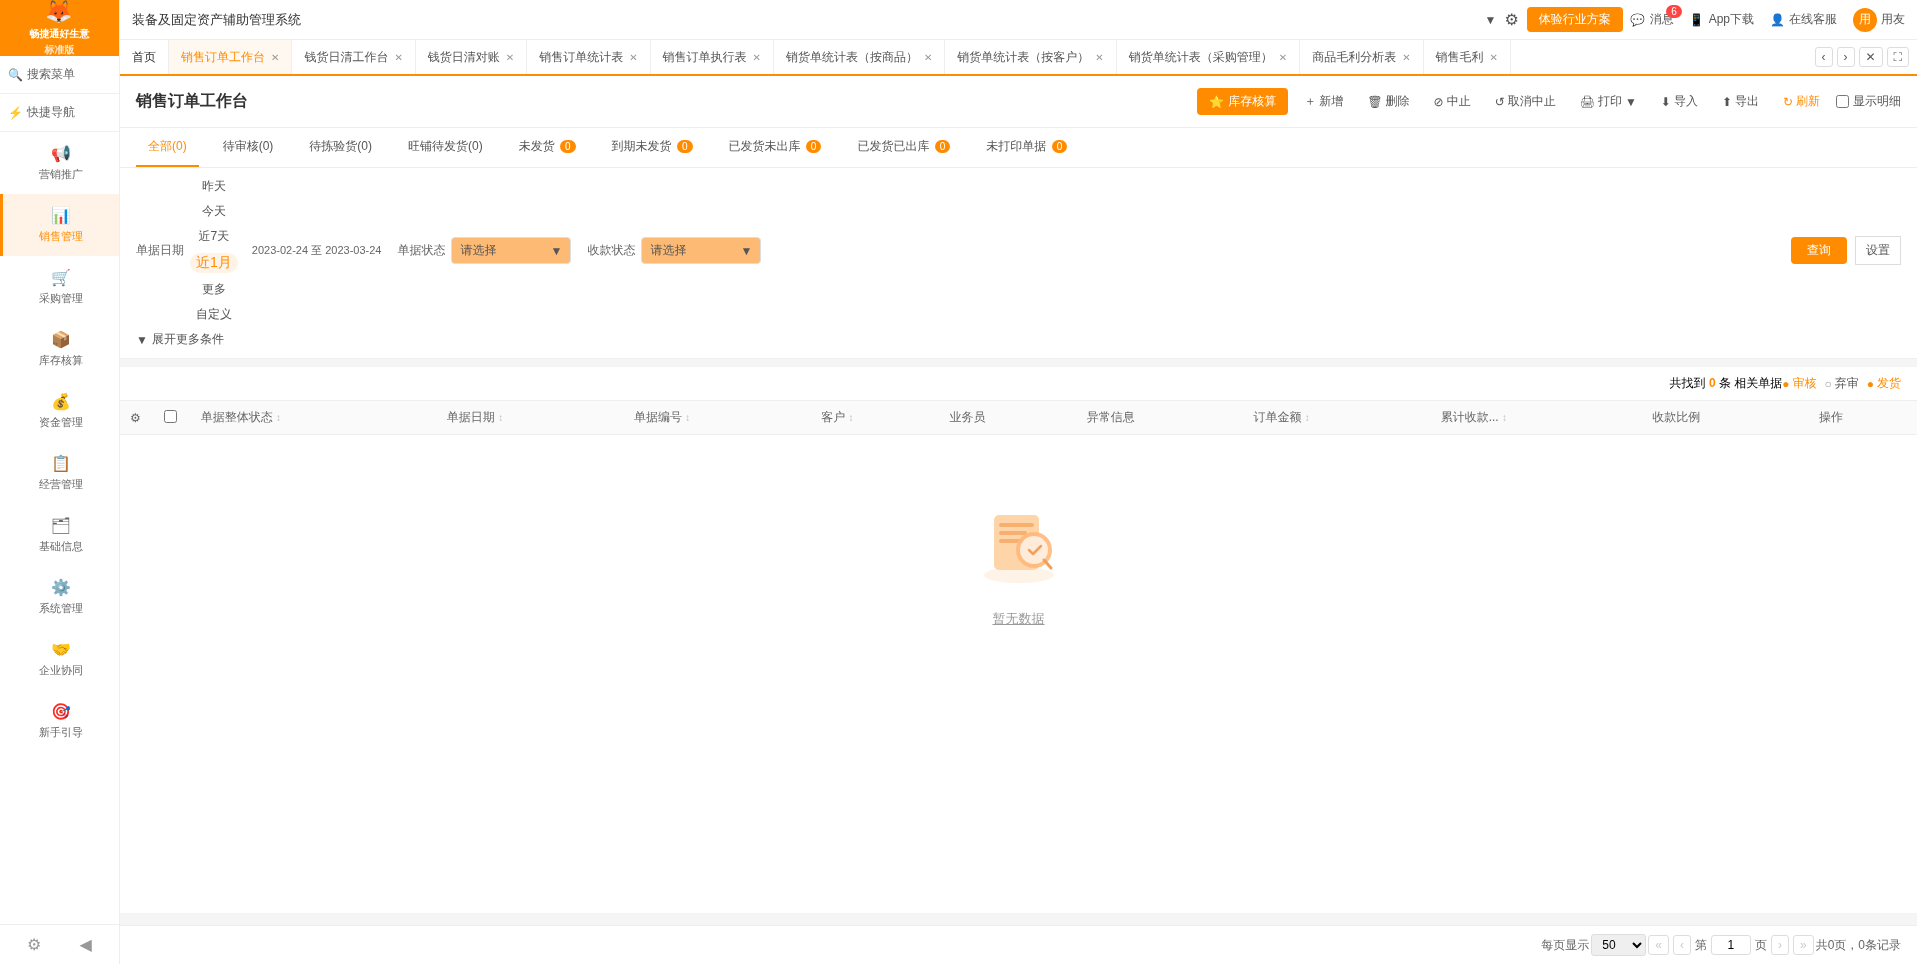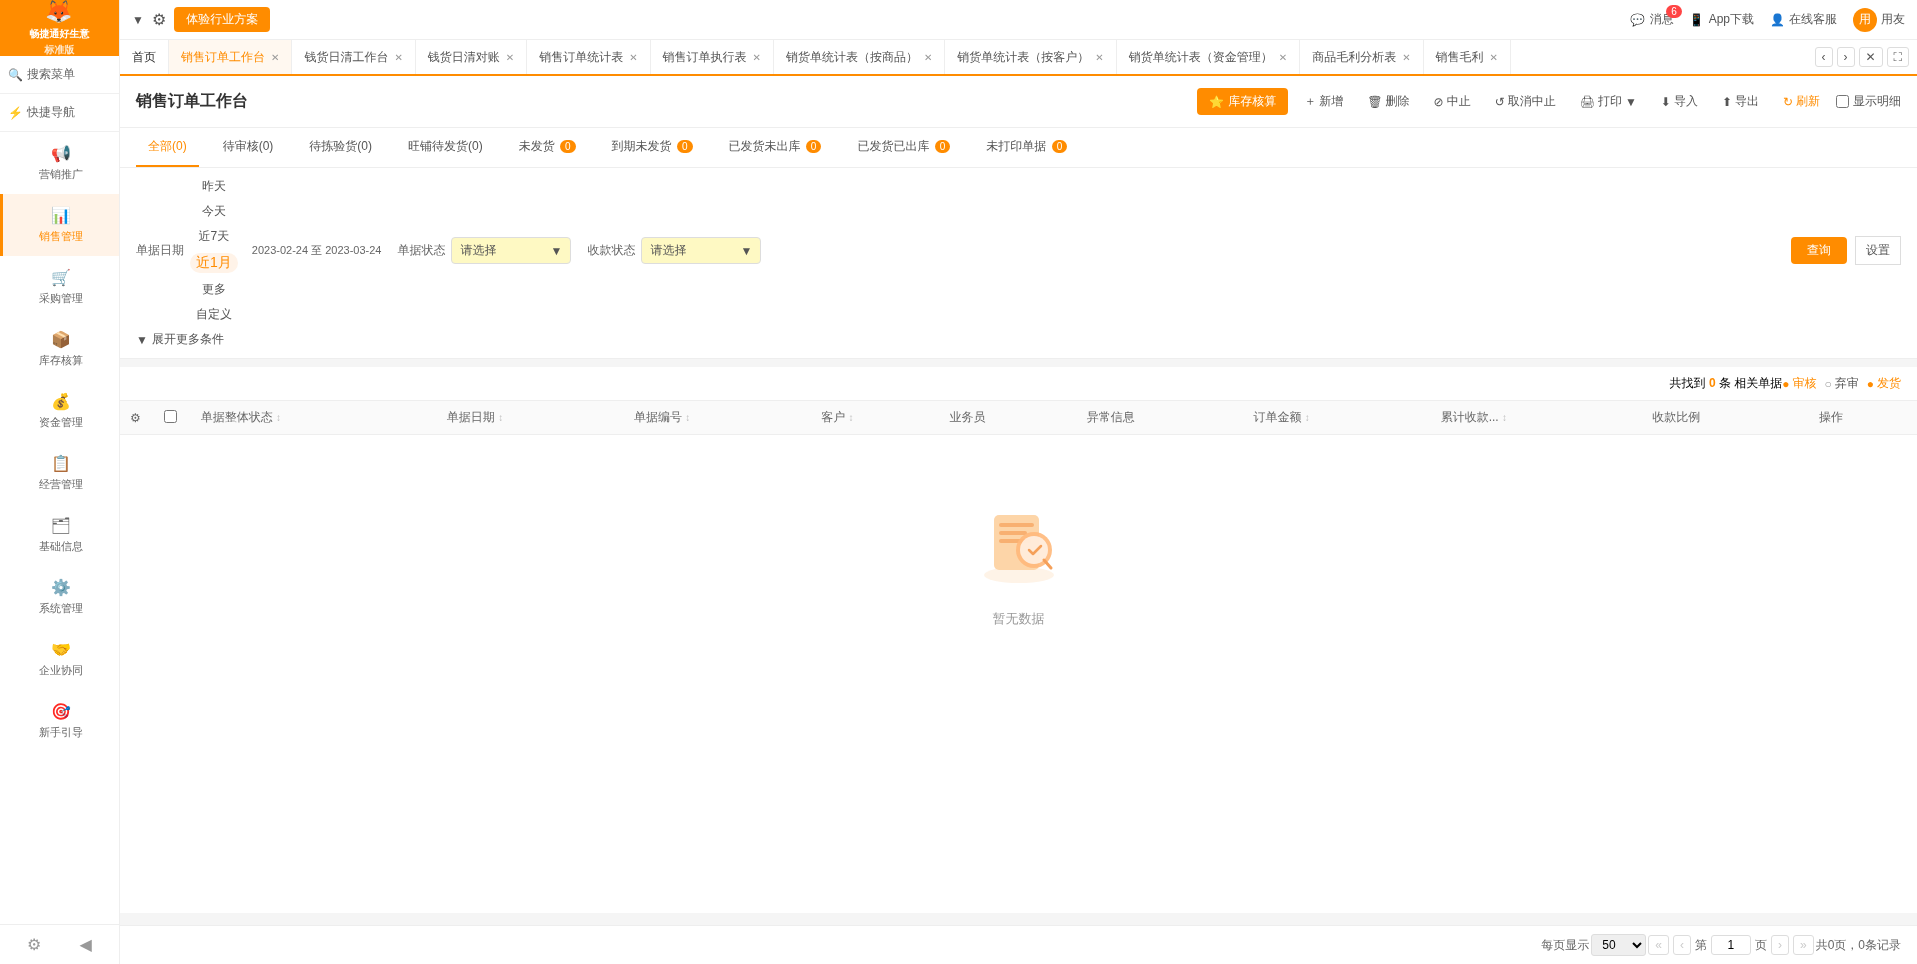--- a/index.html
+++ b/index.html
@@ -61,21 +61,21 @@
 
     
     .filter-bar { background: #fff; padding: 10px 16px; border-bottom: 1px solid #eee; }
     .filter-row { display: flex; align-items: center; gap: 16px; flex-wrap: wrap; }
     .filter-item { display: flex; align-items: center; gap: 6px; }
     .filter-label { color: #666; white-space: nowrap; }
     .filter-date-links { display: flex; gap: 8px; align-items: center; flex-direction: column; }
     .filter-date-link { color: #555; cursor: pointer; }
     .filter-date-link.active { color: #ff8c00; background: #fff3e8; padding: 1px 6px; border-radius: 10px; font-size: 14px; }
     .filter-date-range { color: #666; font-size: 11px; margin-left: 8px; }
-    .filter-select { border: 1px solid #ddd; border-radius: 4px; padding: 4px 8px; color: #555; min-width: 120px; display: flex; align-items: center; justify-content: space-between; cursor: pointer; background: #fef9c3; }
+    .filter-select { border: 1px solid #ddd; border-radius: 4px; padding: 4px 8px; color: #555; min-width: 120px; display: flex; align-items: center; justify-content: space-between; cursor: pointer; background: #fdba74; }
     .filter-expand { display: flex; align-items: center; gap: 4px; color: #555; cursor: pointer; margin-left: auto; }
 
     
     .search-btn { background: #ff8c00; color: white; border: none; padding: 5px 16px; border-radius: 4px; cursor: pointer; }
     .setting-btn { background: none; border: 1px solid #ddd; padding: 5px 10px; border-radius: 0; cursor: pointer; color: #555; }
 
     
     .results-header { padding: 8px 16px; background: #fff; display: flex; align-items: center; justify-content: flex-end; border-bottom: 1px solid #eee; margin-top: 8px; }
     .results-actions { display: flex; gap: 8px; }
     .results-action-btn { display: flex; align-items: center; gap: 3px; color: #555; cursor: pointer; }
@@ -85,21 +85,21 @@
     .table-wrapper { background: #fff; flex: 1; overflow: auto; }
     table { width: 100%; border-collapse: collapse; }
     th { background: #fafafa; border-bottom: 1px solid #eee; padding: 8px 10px; color: #666; font-weight: normal; text-align: left; white-space: nowrap; }
     th .sort-icons { color: #bbb; font-size: 10px; }
     td { border-bottom: 1px solid #f5f5f5; padding: 8px 10px; color: #333; }
     .th-checkbox { width: 40px; text-align: center; }
     .th-settings { width: 30px; }
 
     
     .empty-state { display: flex; flex-direction: column; align-items: center; justify-content: center; padding: 60px 0; }
-    .empty-text { color: #999; font-size: 13px; }
+    .empty-text { color: #999; font-size: 13px; text-decoration: underline; }
 
     
     .pagination { background: #fff; padding: 8px 16px; display: flex; align-items: center; justify-content: flex-end; gap: 2px; border-top: 1px solid #eee; }
     .pagination-label { color: #666; }
     .pagination-select { border: 1px solid #ddd; border-radius: 3px; padding: 2px 6px; }
     .pagination-nav { display: flex; align-items: center; gap: 4px; }
     .pagination-btn { border: 1px solid #ddd; border-radius: 3px; padding: 2px 6px; cursor: pointer; color: #555; background: white; }
     .pagination-btn:disabled { color: #ccc; cursor: not-allowed; }
     .pagination-input { border: 1px solid #ddd; border-radius: 3px; padding: 2px 6px; width: 40px; text-align: center; }
     .pagination-total { color: #666; }
@@ -174,20 +174,21 @@
 
   <div class="sidebar-bottom">
     <span class="sidebar-bottom-icon">⚙</span>
     <span class="sidebar-bottom-icon">◀</span>
   </div>
 </div>
 
 <div class="main">
 
   <div class="topbar">
+    <span class="topbar-title">装备及固定资产辅助管理系统</span>
     <span class="topbar-dropdown">
       <span>▼</span>
     </span>
     <span class="gear-icon">⚙</span>
     <button class="topbar-industry-btn">体验行业方案</button>
     <div class="topbar-right">
       <div class="topbar-right-item">
         <span>💬</span>
         <span>消息</span>
         <span class="topbar-badge">6</span>
@@ -235,21 +236,21 @@
     </div>
     <div class="tab">
       <span>销货单统计表（按商品）</span>
       <span class="tab-close">✕</span>
     </div>
     <div class="tab">
       <span>销货单统计表（按客户）</span>
       <span class="tab-close">✕</span>
     </div>
     <div class="tab">
-      <span>销货单统计表（资金管理）</span>
+      <span>销货单统计表（采购管理）</span>
       <span class="tab-close">✕</span>
     </div>
     <div class="tab">
       <span>商品毛利分析表</span>
       <span class="tab-close">✕</span>
     </div>
     <div class="tab">
       <span>销售毛利</span>
       <span class="tab-close">✕</span>
     </div>

